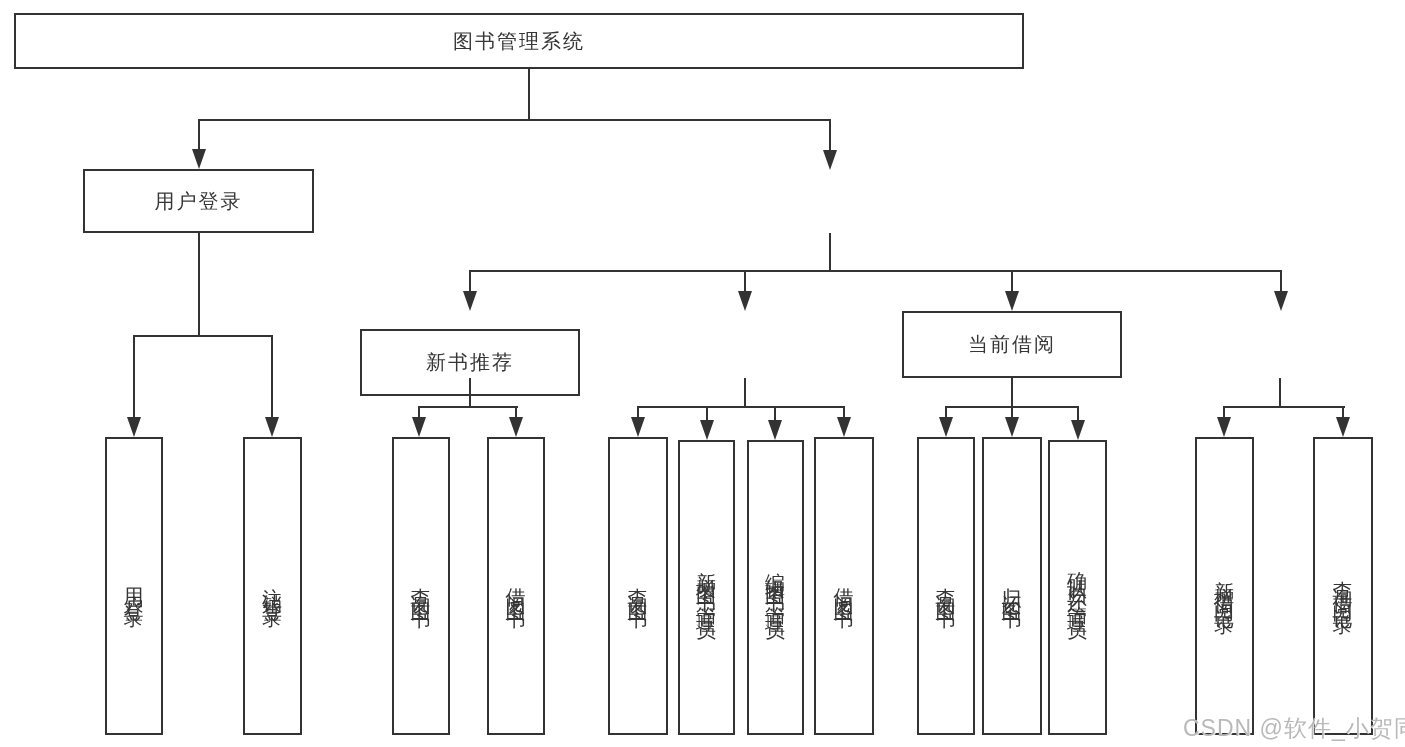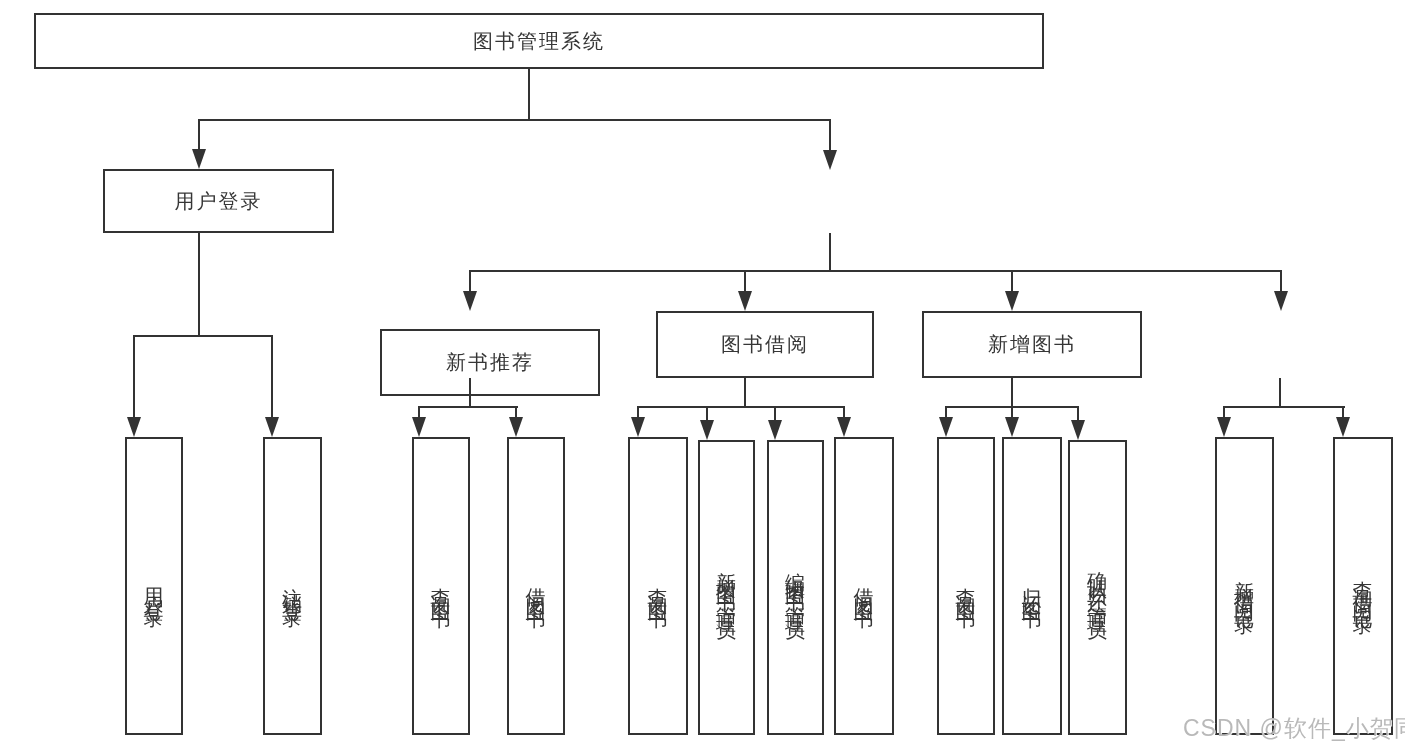--- a/index.html
+++ b/index.html
@@ -14,21 +14,20 @@
   }
   .box {
     position: absolute;
     box-sizing: border-box;
     border: 2px solid #333333;
     background: #ffffff;
     display: flex;
     align-items: center;
     justify-content: center;
     text-align: center;
-    margin-left: 20px;
   }
   .hlabel {
     font-size: 20px;
     letter-spacing: 2px;
     white-space: nowrap;
   }
   .vlabel {
     writing-mode: vertical-lr;
     text-orientation: mixed;
     font-size: 20px;
@@ -87,22 +86,21 @@
   <div class="line" style="left:469px; top:272px; width:2px; height:19px;"></div>
   <div class="line" style="left:744px; top:272px; width:2px; height:19px;"></div>
   <div class="line" style="left:1011px; top:272px; width:2px; height:19px;"></div>
   <div class="line" style="left:1280px; top:272px; width:2px; height:19px;"></div>
   <div class="arrow" style="left:463px; top:291px;"></div>
   <div class="arrow" style="left:738px; top:291px;"></div>
   <div class="arrow" style="left:1005px; top:291px;"></div>
   <div class="arrow" style="left:1274px; top:291px;"></div>
 
   <div class="box hlabel" style="left:360px; top:329px; width:220px; height:67px;">新书推荐</div>
-  <div class="box hlabel" style="left:636px; top:311px; width:218px; height:67px;">图书借阅</div>
-  <div class="box hlabel" style="left:902px; top:311px; width:220px; height:67px;">新增图书</div>
+  <div class="box hlabel" style="left:902px; top:311px; width:220px; height:67px;">当前借阅</div>
 
   <div class="line" style="left:469px; top:378px; width:2px; height:29px;"></div>
   <div class="line" style="left:418px; top:406px; width:100px; height:2px;"></div>
   <div class="line" style="left:418px; top:408px; width:2px; height:9px;"></div>
   <div class="line" style="left:515px; top:408px; width:2px; height:9px;"></div>
   <div class="arrow" style="left:412px; top:417px;"></div>
   <div class="arrow" style="left:509px; top:417px;"></div>
 
   <div class="line" style="left:744px; top:378px; width:2px; height:29px;"></div>
   <div class="line" style="left:637px; top:406px; width:208px; height:2px;"></div>

